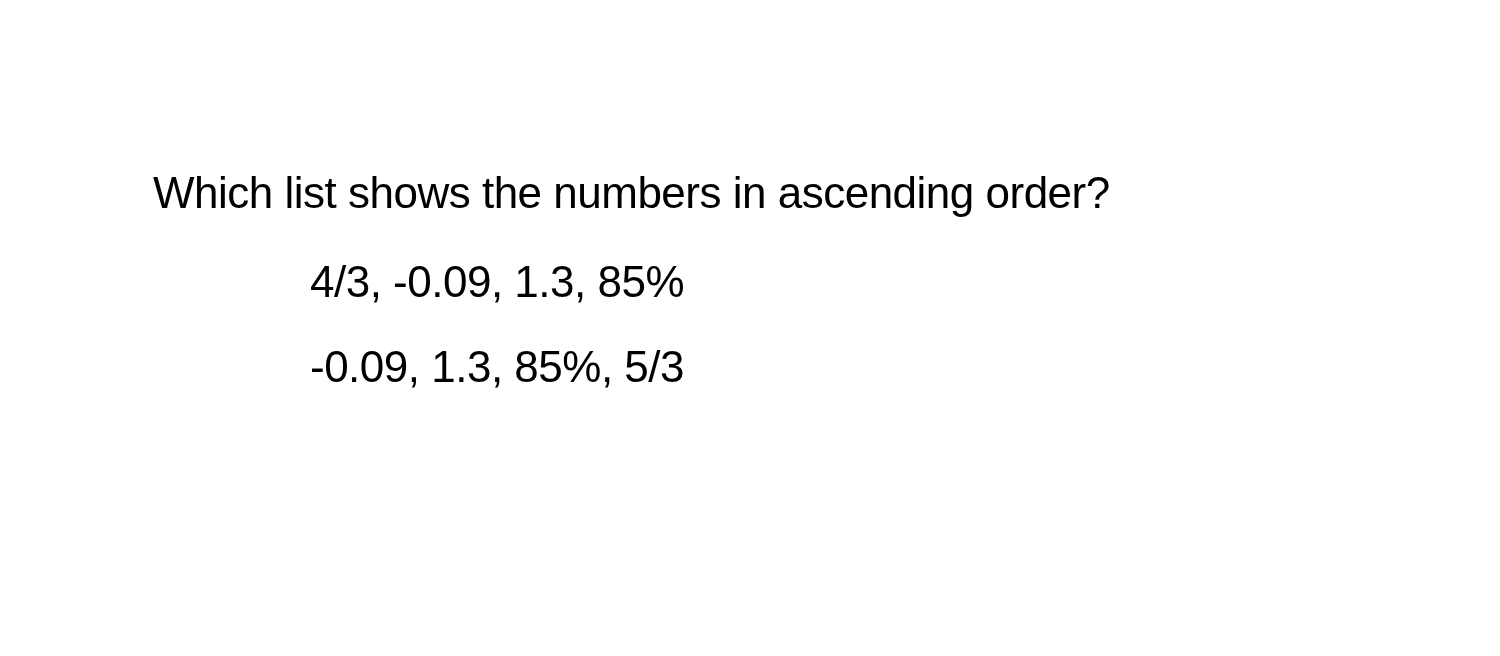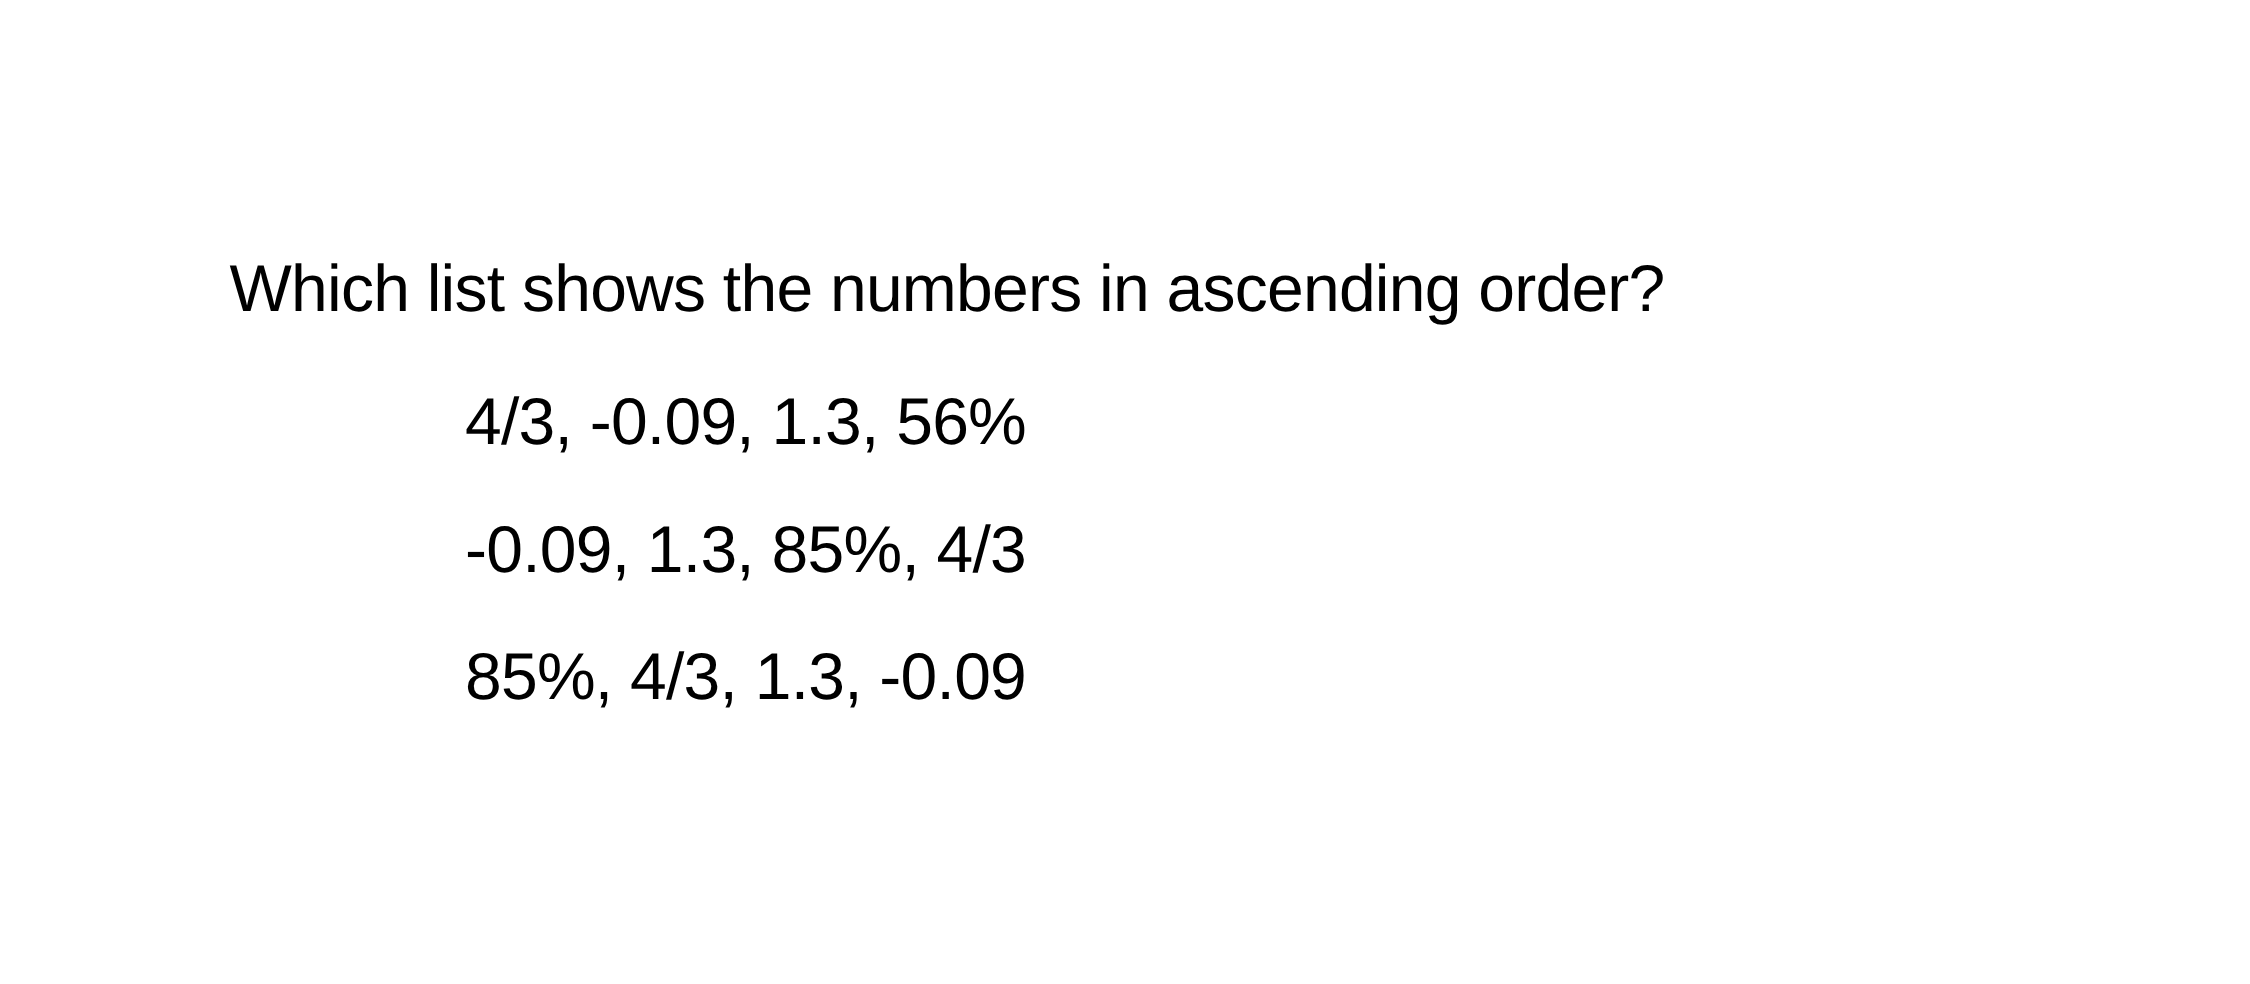--- a/index.html
+++ b/index.html
@@ -35,17 +35,16 @@
       letter-spacing: -0.5px;
       line-height: 1.55;
     }
   </style>
 </head>
 <body>
 
 <div class="content">
   <div class="question">Which list shows the numbers in ascending order?</div>
   <div class="options">
-    <div class="option">4/3, -0.09, 1.3, 56%</div>
-    <div class="option">-0.09, 1.3, 85%, 4/3</div>
-    <div class="option">85%, 4/3, 1.3, -0.09</div>
+    <div class="option">4/3, -0.09, 1.3, 85%</div>
+    <div class="option">-0.09, 1.3, 85%, 5/3</div>
   </div>
 </div>
 
 </body></html>

